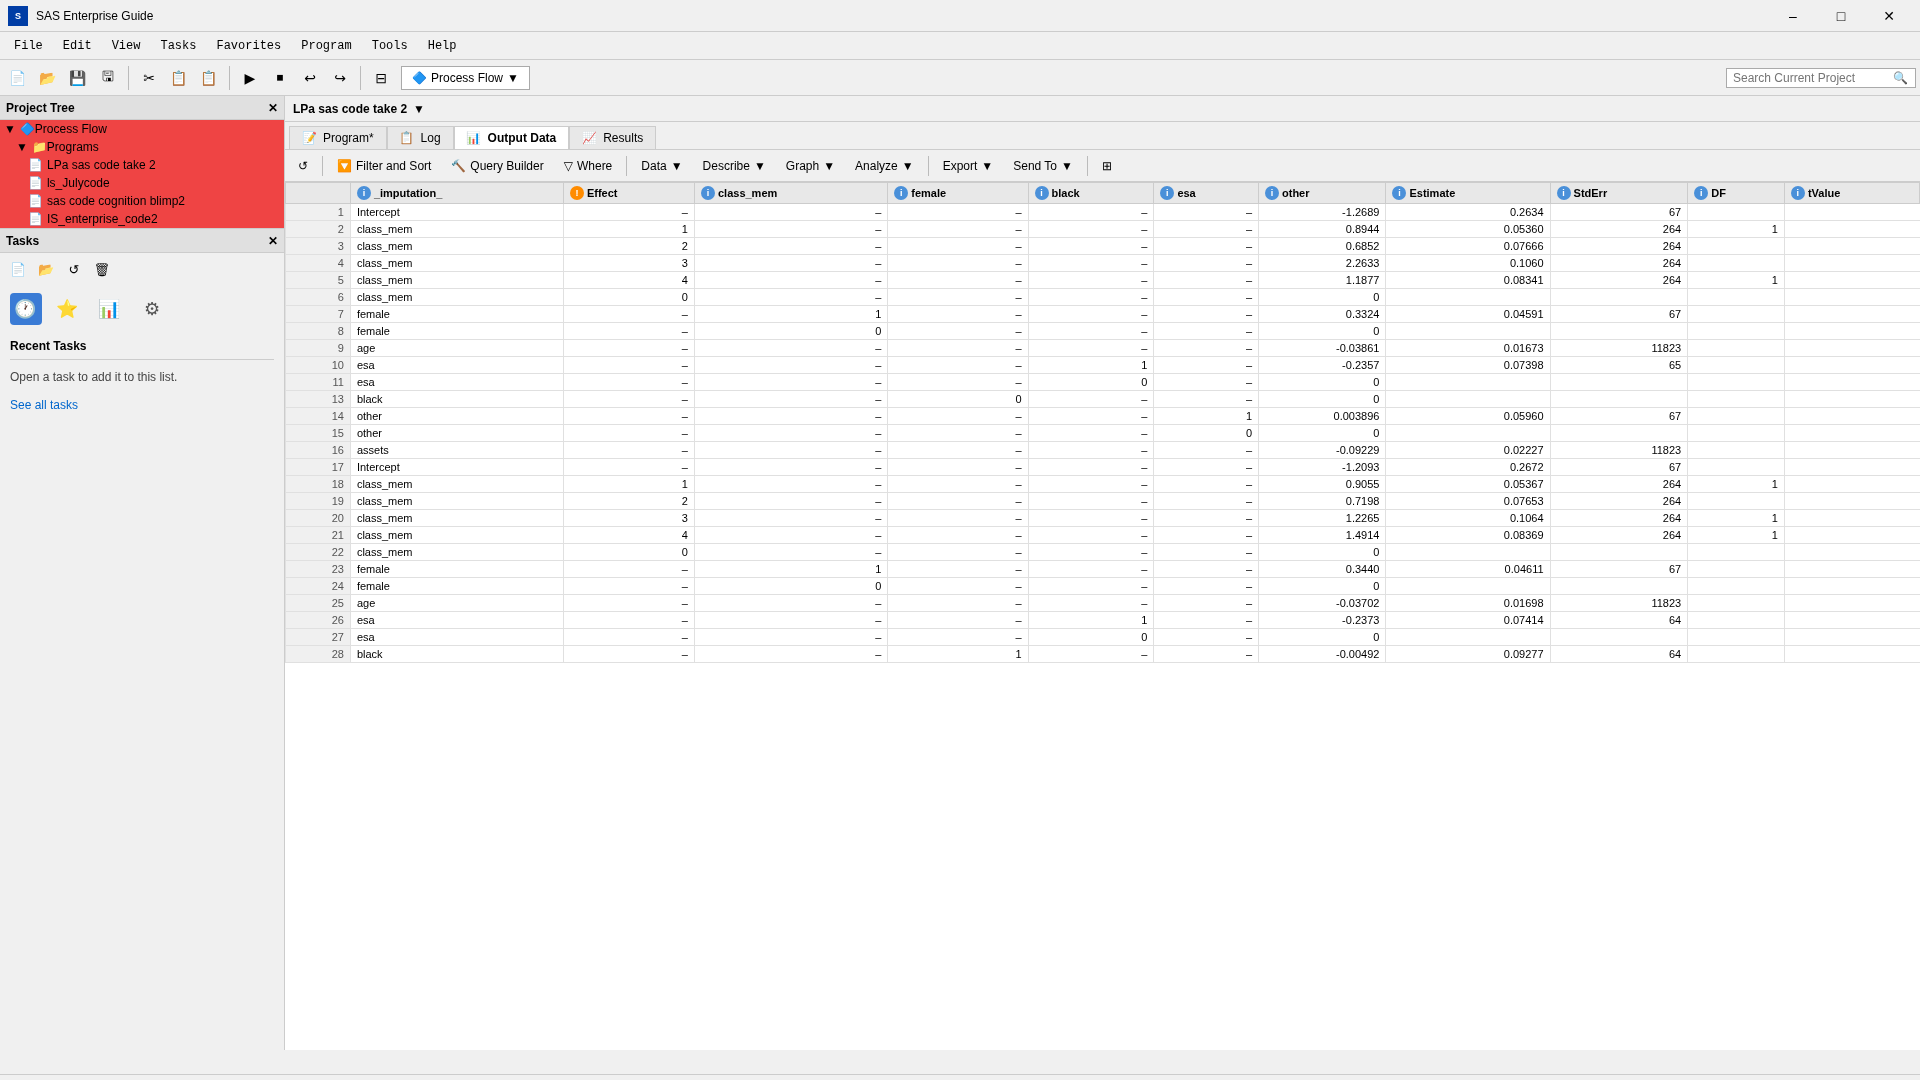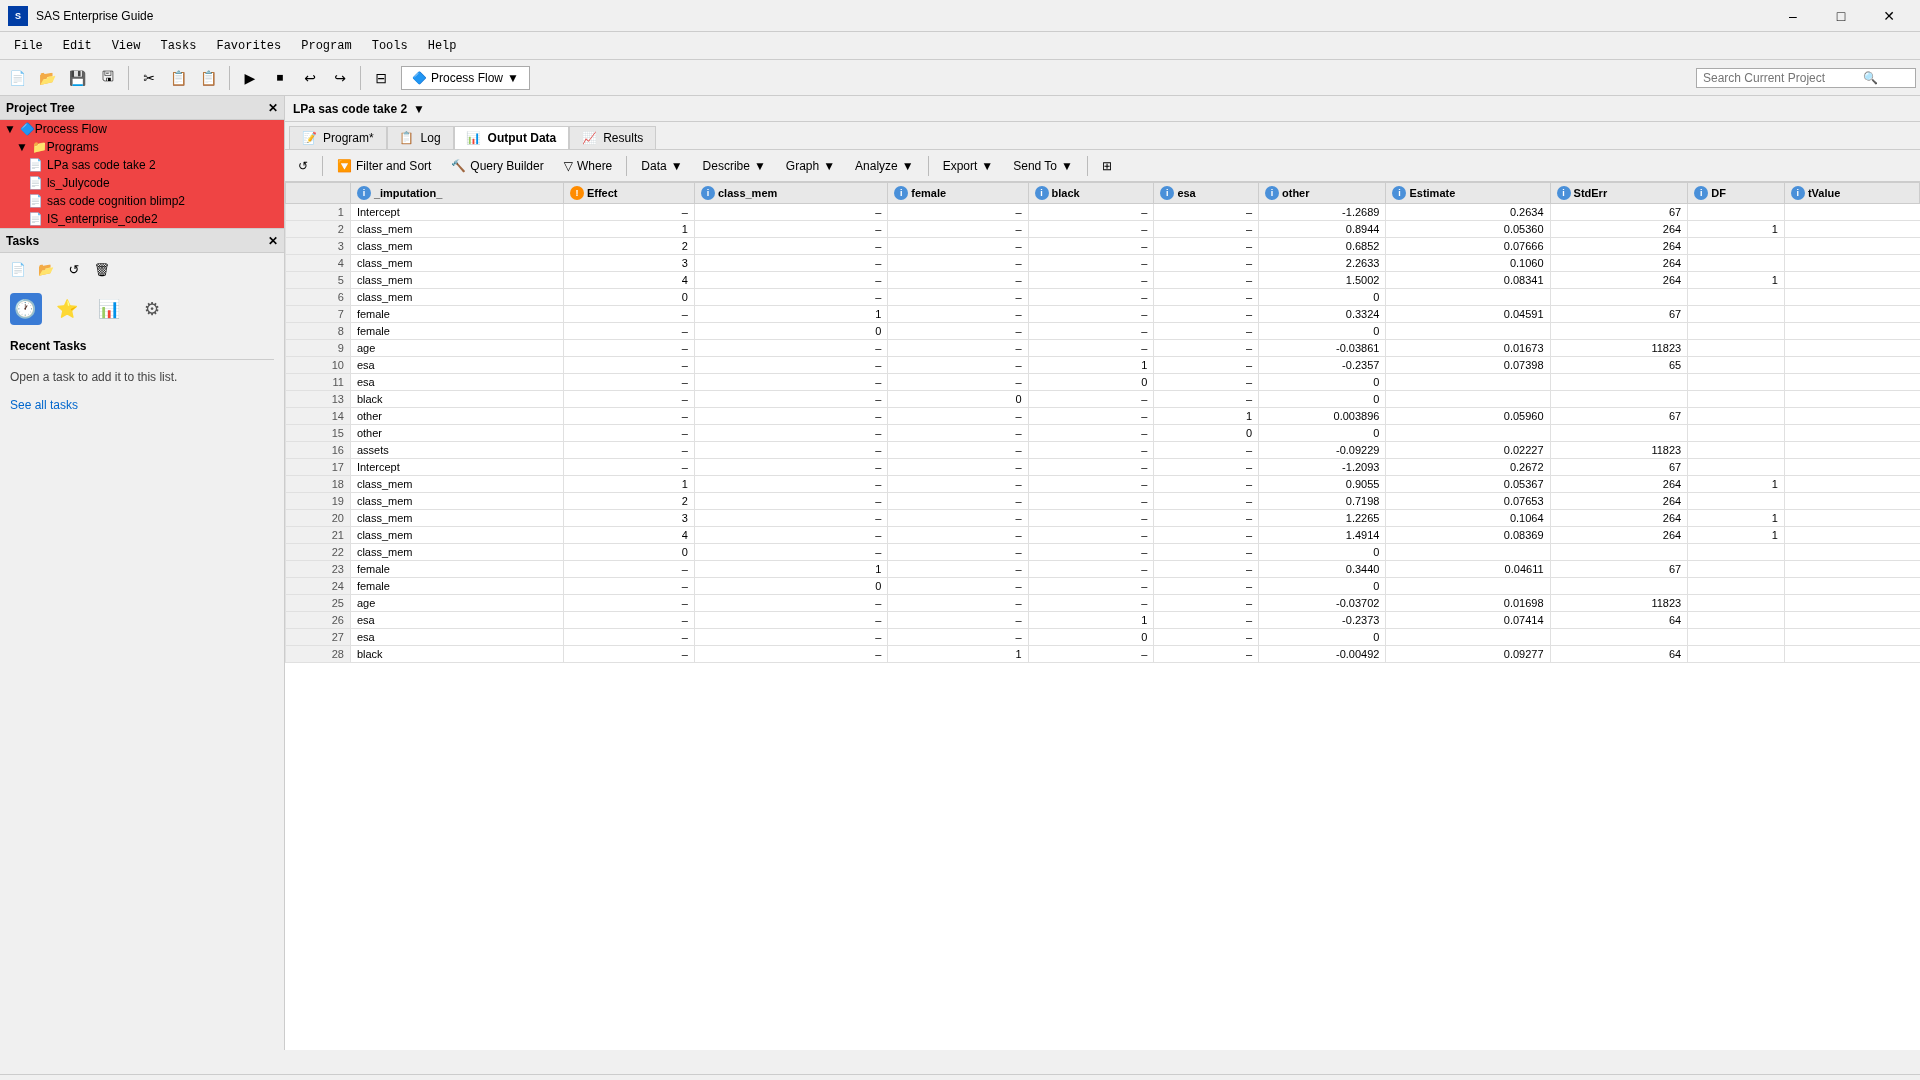--- a/index.html
+++ b/index.html
@@ -14,21 +14,21 @@
 
     
     #menubar { background: #f0f0f0; height: 28px; display: flex; align-items: center; padding: 0 4px; border-bottom: 1px solid #ccc; }
     .menu-item { padding: 4px 10px; cursor: pointer; font-size: 12px; font-family: Liberation Mono, monospace; }
 
     
     #toolbar { background: #f0f0f0; height: 36px; display: flex; align-items: center; padding: 0 4px; border-bottom: 1px solid #ccc; gap: 2px; }
     .tb-btn { width: 28px; height: 28px; display: flex; align-items: center; justify-content: center; cursor: pointer; border: 1px solid transparent; font-size: 14px; }
     .tb-separator { width: 1px; height: 24px; background: #bbb; margin: 0 4px; }
     .tb-process-flow { display: flex; align-items: center; padding: 4px 10px; border: 1px solid #aaa; background: white; cursor: pointer; gap: 4px; font-size: 12px; margin-left: 4px; }
-    .tb-search { margin-left: auto; border: 1px solid #aaa; background: white; padding: 2px 6px; width: 220px; display: flex; align-items: center; }
+    .tb-search { margin-left: auto; border: 1px solid #aaa; background: white; padding: 2px 6px; width: 190px; display: flex; align-items: center; }
     .tb-search input { border: none; outline: none; width: 160px; font-size: 12px; }
 
     
     #main { display: flex; height: calc(1080px - 32px - 28px - 36px - 30px); }
 
     
     #left-panel { width: 285px; display: flex; flex-direction: column; border-right: 1px solid #ccc; }
     
     
     #project-tree { flex: 0 0 auto; background: #ef4444; border-bottom: 1px solid #ccc; text-align: right; }
@@ -405,21 +405,21 @@
               <td></td>
             </tr>
             <tr>
               <td class="row-num">5</td>
               <td class="text-left">class_mem</td>
               <td>4</td>
               <td>–</td>
               <td>–</td>
               <td>–</td>
               <td>–</td>
-              <td>1.5002</td>
+              <td>1.1877</td>
               <td>0.08341</td>
               <td>264</td>
               <td>1</td>
             </tr>
             <tr>
               <td class="row-num">6</td>
               <td class="text-left">class_mem</td>
               <td>0</td>
               <td>–</td>
               <td>–</td>

